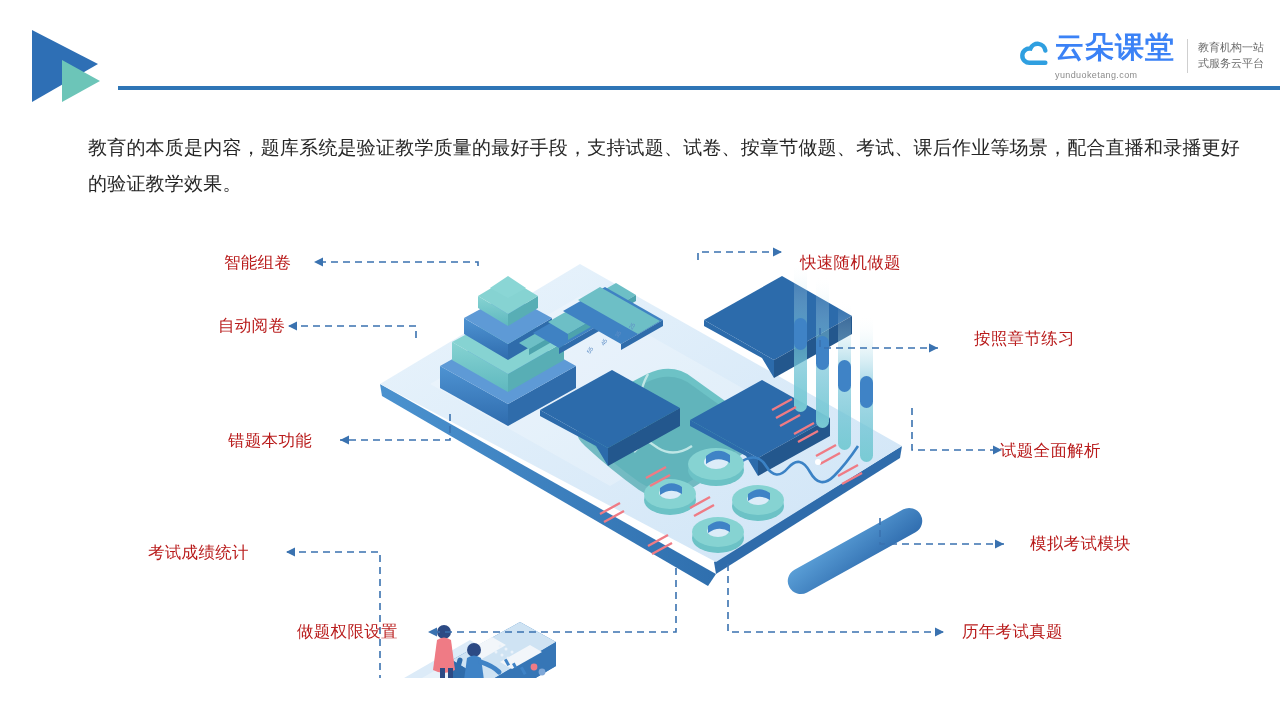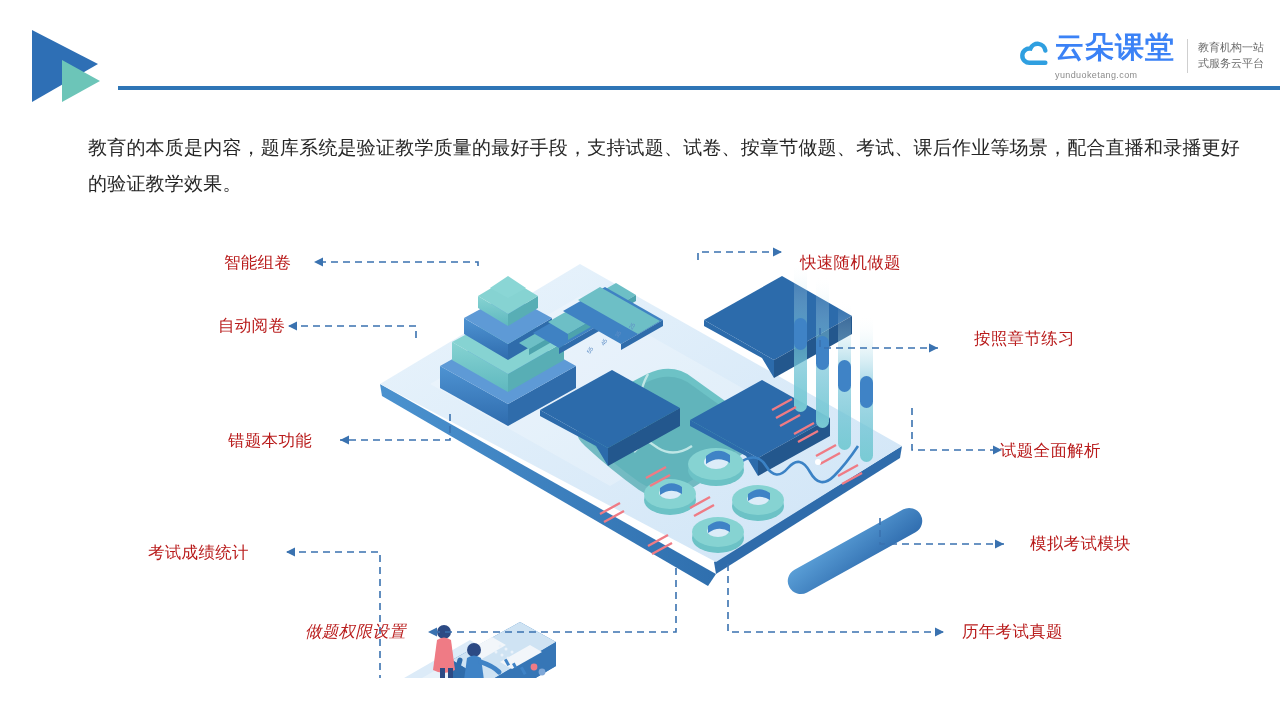--- a/index.html
+++ b/index.html
@@ -356,21 +356,21 @@
       <polygon points="1002,242 993,237.5 993,246.5"></polygon>
       <polygon points="1004,336 995,331.5 995,340.5"></polygon>
       <polygon points="944,424 935,419.5 935,428.5"></polygon>
     </g>
   </svg>
 
   <div class="lbl" style="left:224px;top:252px;">智能组卷</div>
   <div class="lbl" style="left:218px;top:315px;">自动阅卷</div>
   <div class="lbl" style="left:228px;top:430px;">错题本功能</div>
   <div class="lbl" style="left:148px;top:542px;">考试成绩统计</div>
-  <div class="lbl" style="left:305px;top:621px;font-style:italic;">做题权限设置</div>
+  <div class="lbl" style="left:297px;top:621px;">做题权限设置</div>
 
   <div class="lbl" style="left:800px;top:252px;">快速随机做题</div>
   <div class="lbl" style="left:962px;top:328px;margin-left:12px;">按照章节练习</div>
   <div class="lbl" style="left:1000px;top:440px;">试题全面解析</div>
   <div class="lbl" style="left:1030px;top:533px;">模拟考试模块</div>
   <div class="lbl" style="left:962px;top:621px;">历年考试真题</div>
 
 </div>
 
 </body></html>

